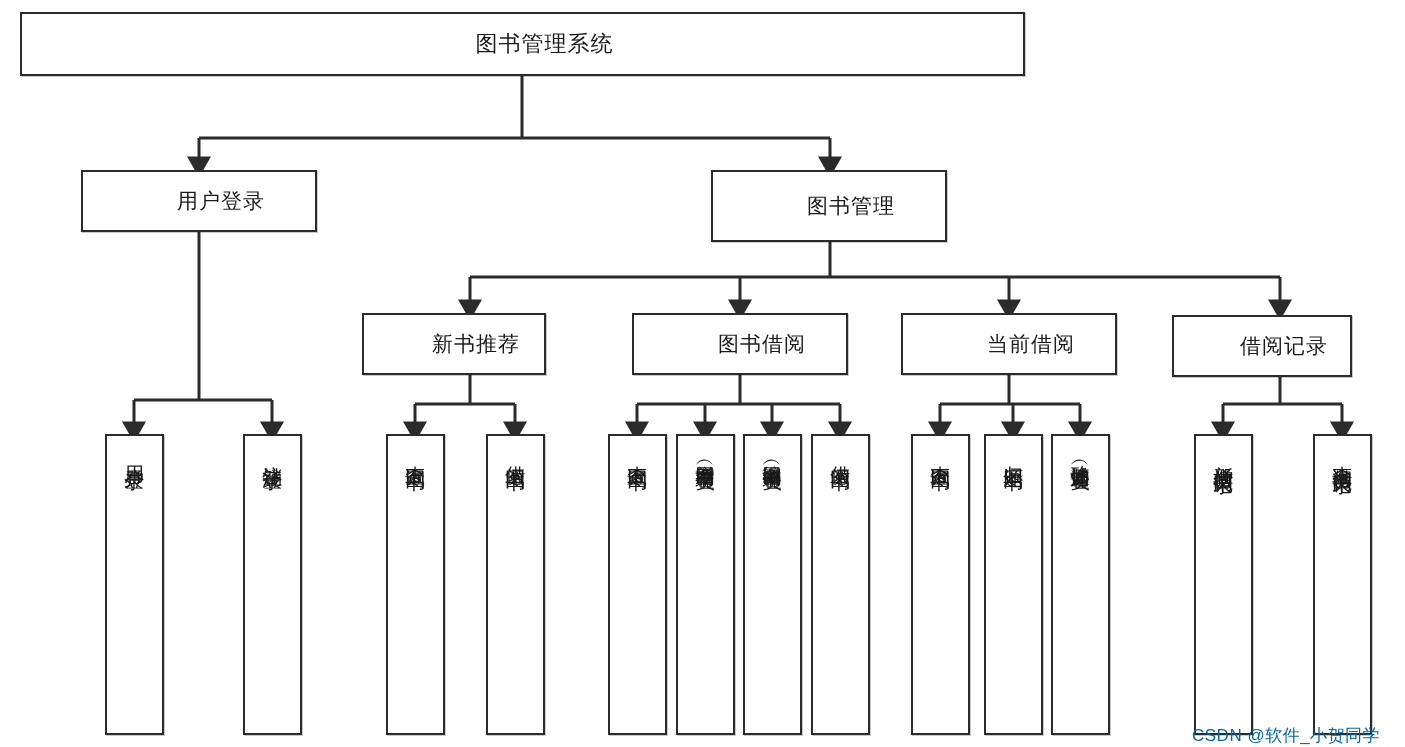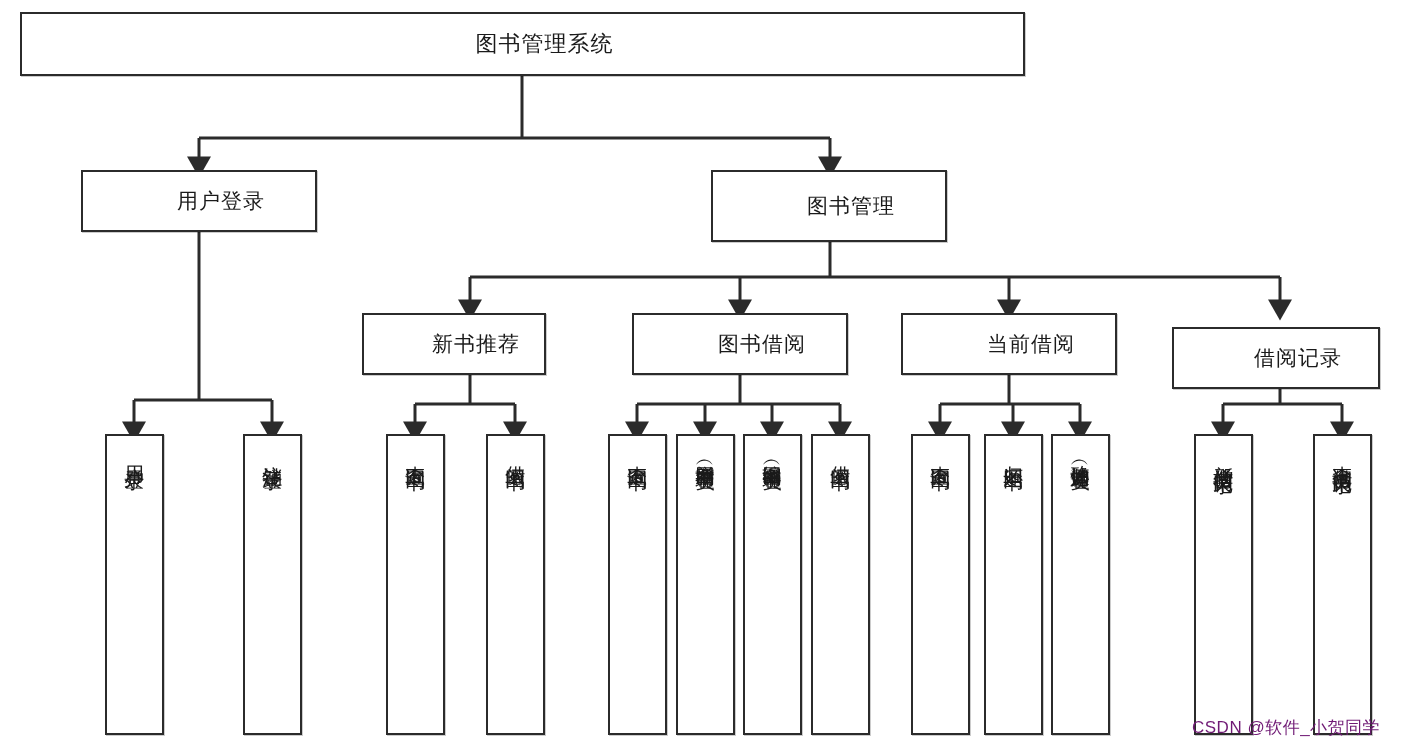--- a/index.html
+++ b/index.html
@@ -61,23 +61,24 @@
     white-space: nowrap;
     display: block;
   }
   .vtext.long {
     font-size: 19px;
     letter-spacing: 1px;
   }
   .watermark {
     position: absolute;
     font-size: 17px;
-    color: #701a75;
+    color: #0369a1;
     white-space: nowrap;
     letter-spacing: 0.5px;
+    margin-top: 8px;
   }
 </style>
 </head>
 <body>
 
 <div id="diagram-canvas">
 
   <svg id="connector-layer" viewBox="0 0 1405 747" width="1405" height="747" xmlns="http://www.w3.org/2000/svg">
     <defs>
       <marker id="arrowhead" markerWidth="10" markerHeight="10" refX="2.2" refY="4" orient="auto" markerUnits="strokeWidth">
@@ -144,21 +145,21 @@
 
   <div class="node horizontal" style="left:362px; top:313px; width:184px; height:62px;">
     <span>新书推荐</span>
   </div>
   <div class="node horizontal" style="left:901px; top:313px; width:216px; height:62px;">
     <span>当前借阅</span>
   </div>
   <div class="node horizontal" style="left:632px; top:313px; width:216px; height:62px;">
     <span>图书借阅</span>
   </div>
-  <div class="node horizontal" style="left:1172px; top:327px; width:208px; height:62px;">
+  <div class="node horizontal" style="left:1172px; top:315px; width:180px; height:62px;">
     <span>借阅记录</span>
   </div>
 
   <div class="node vertical" style="left:105px; top:434px; width:59px; height:301px;">
     <span class="vtext">用户登录</span>
   </div>
   <div class="node vertical" style="left:243px; top:434px; width:59px; height:301px;">
     <span class="vtext">注销登录</span>
   </div>
 

